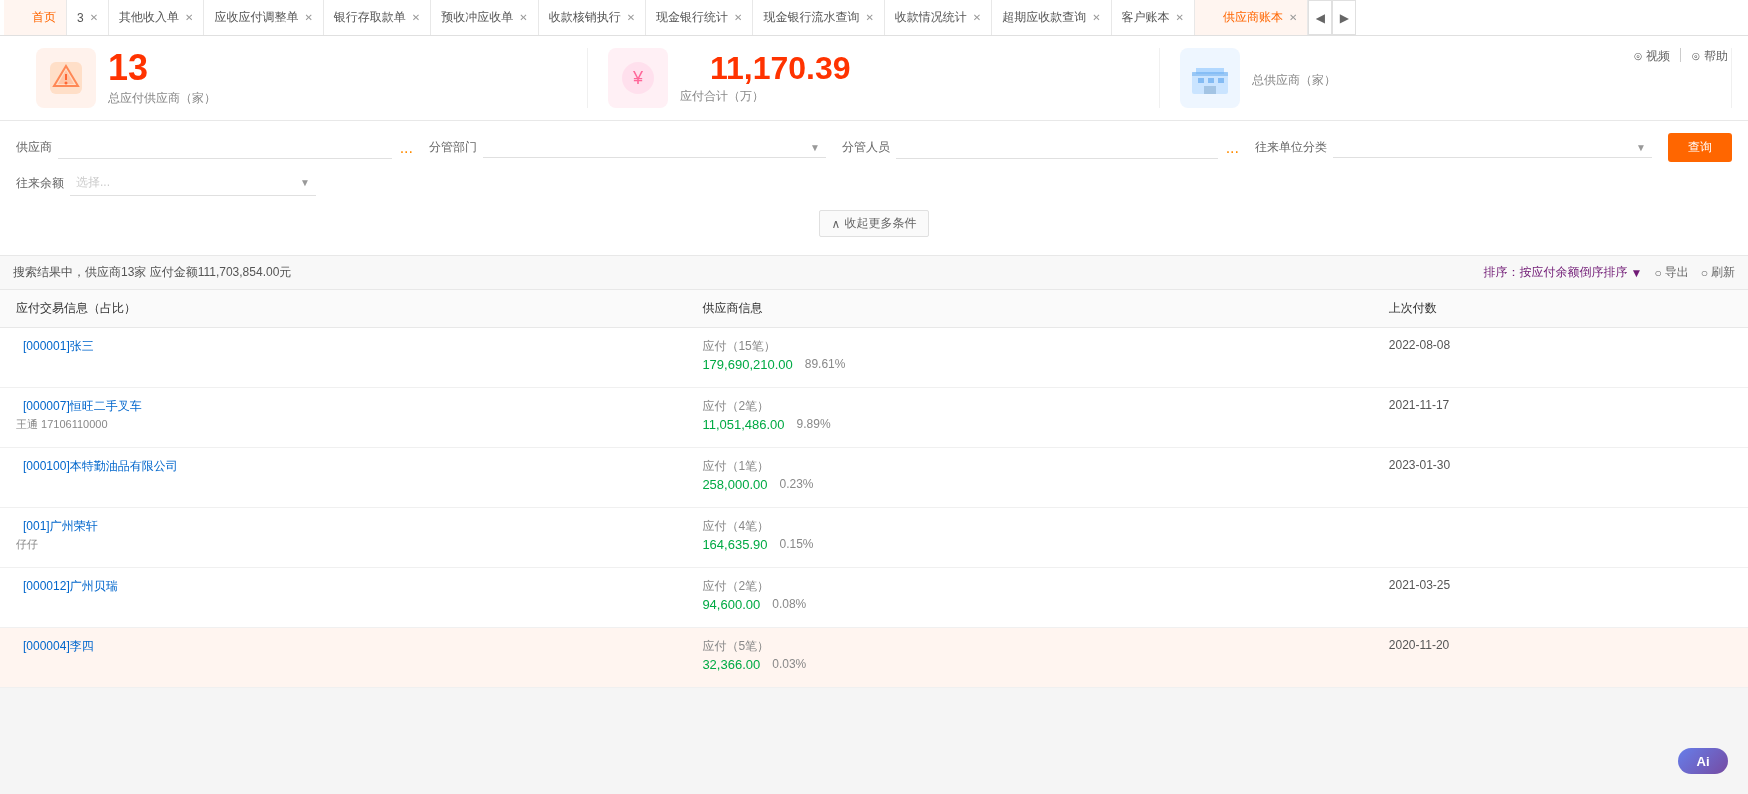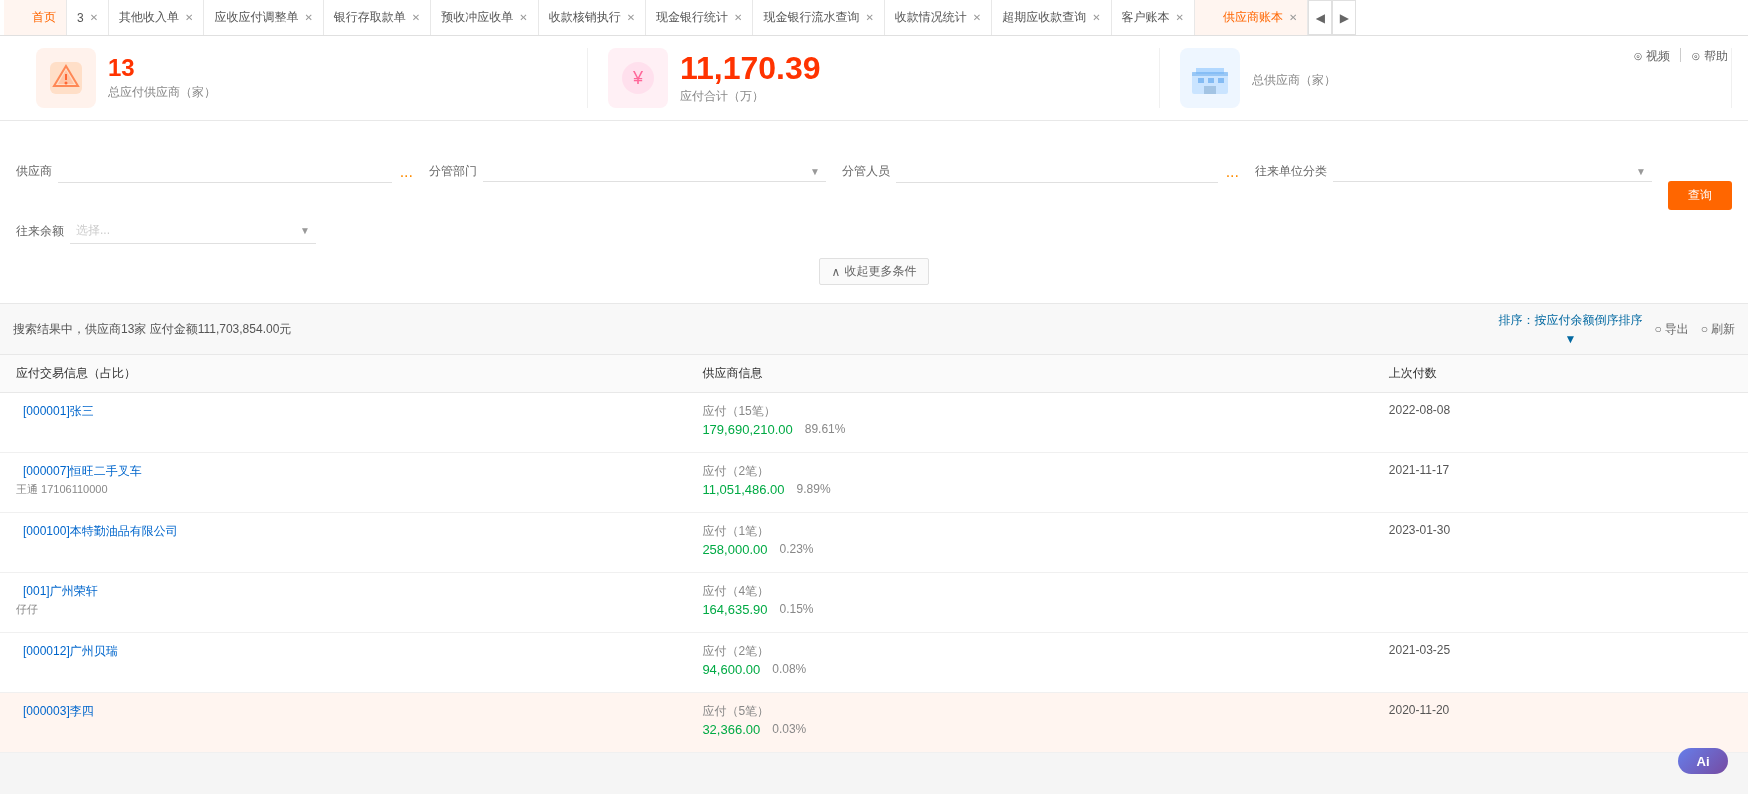--- a/index.html
+++ b/index.html
@@ -56,22 +56,22 @@
       justify-content: center;
       border-radius: 8px;
       margin-right: 12px;
       flex-shrink: 0;
       font-size: 28px;
     }
     .card-icon.orange-bg { background: #fff2ec; }
     .card-icon.pink-bg { background: #fff0f5; }
     .card-icon.blue-bg { background: #eef6ff; }
     .card-content { flex: 1; }
-    .card-number { font-size: 24px; font-weight: bold; color: #ff3300; line-height: 1; }
-    .card-number.large { font-size: 32px; }
+    .card-number { font-size: 36px; font-weight: bold; color: #ff3300; line-height: 1; }
+    .card-number.large { font-size: 32px; margin-left: 30px; }
     .card-label { font-size: 12px; color: #888; margin-top: 4px; }
     .top-right-links {
       position: absolute;
       right: 20px;
       top: 12px;
       font-size: 12px;
       color: #666;
       display: flex;
       gap: 10px;
     }
@@ -126,21 +126,20 @@
     .chevron-down { color: #999; font-size: 10px; }
     .search-btn {
       background: #ff6600;
       color: #fff;
       border: none;
       padding: 6px 20px;
       border-radius: 3px;
       cursor: pointer;
       font-size: 12px;
       flex-shrink: 0;
-      margin-top: 48px;
     }
     .collapse-btn {
       display: flex;
       align-items: center;
       justify-content: center;
       gap: 4px;
       color: #666;
       cursor: pointer;
       font-size: 12px;
       padding: 4px 12px;
@@ -166,21 +165,21 @@
       gap: 12px;
     }
     .sort-btn, .export-btn, .refresh-btn {
       cursor: pointer;
       color: #666;
       font-size: 12px;
       display: flex;
       align-items: center;
       gap: 3px;
     }
-    .sort-btn { color: #0369a1; flex-direction: column; }
+    .sort-btn { color: #701a75; }
 
     
     .table-area {
       background: #fff;
     }
     .table-header {
       display: grid;
       grid-template-columns: 2fr 2fr 1fr;
       padding: 10px 16px;
       background: #fafafa;
@@ -504,21 +503,21 @@
         <div style="display:flex;align-items:center;">
           <span class="transaction-amount">94,600.00</span>
           <span class="transaction-pct">0.08%</span>
         </div>
       </div>
       <div class="last-pay-date">2021-03-25</div>
     </div>
 
     <div class="table-row highlighted">
       <div>
-        <a class="supplier-link">[000003]李四</a>
+        <a class="supplier-link">[000004]李四</a>
       </div>
       <div>
         <div class="transaction-label">应付（5笔）</div>
         <div style="display:flex;align-items:center;">
           <span class="transaction-amount">32,366.00</span>
           <span class="transaction-pct">0.03%</span>
         </div>
       </div>
       <div class="last-pay-date">2020-11-20</div>
     </div>

